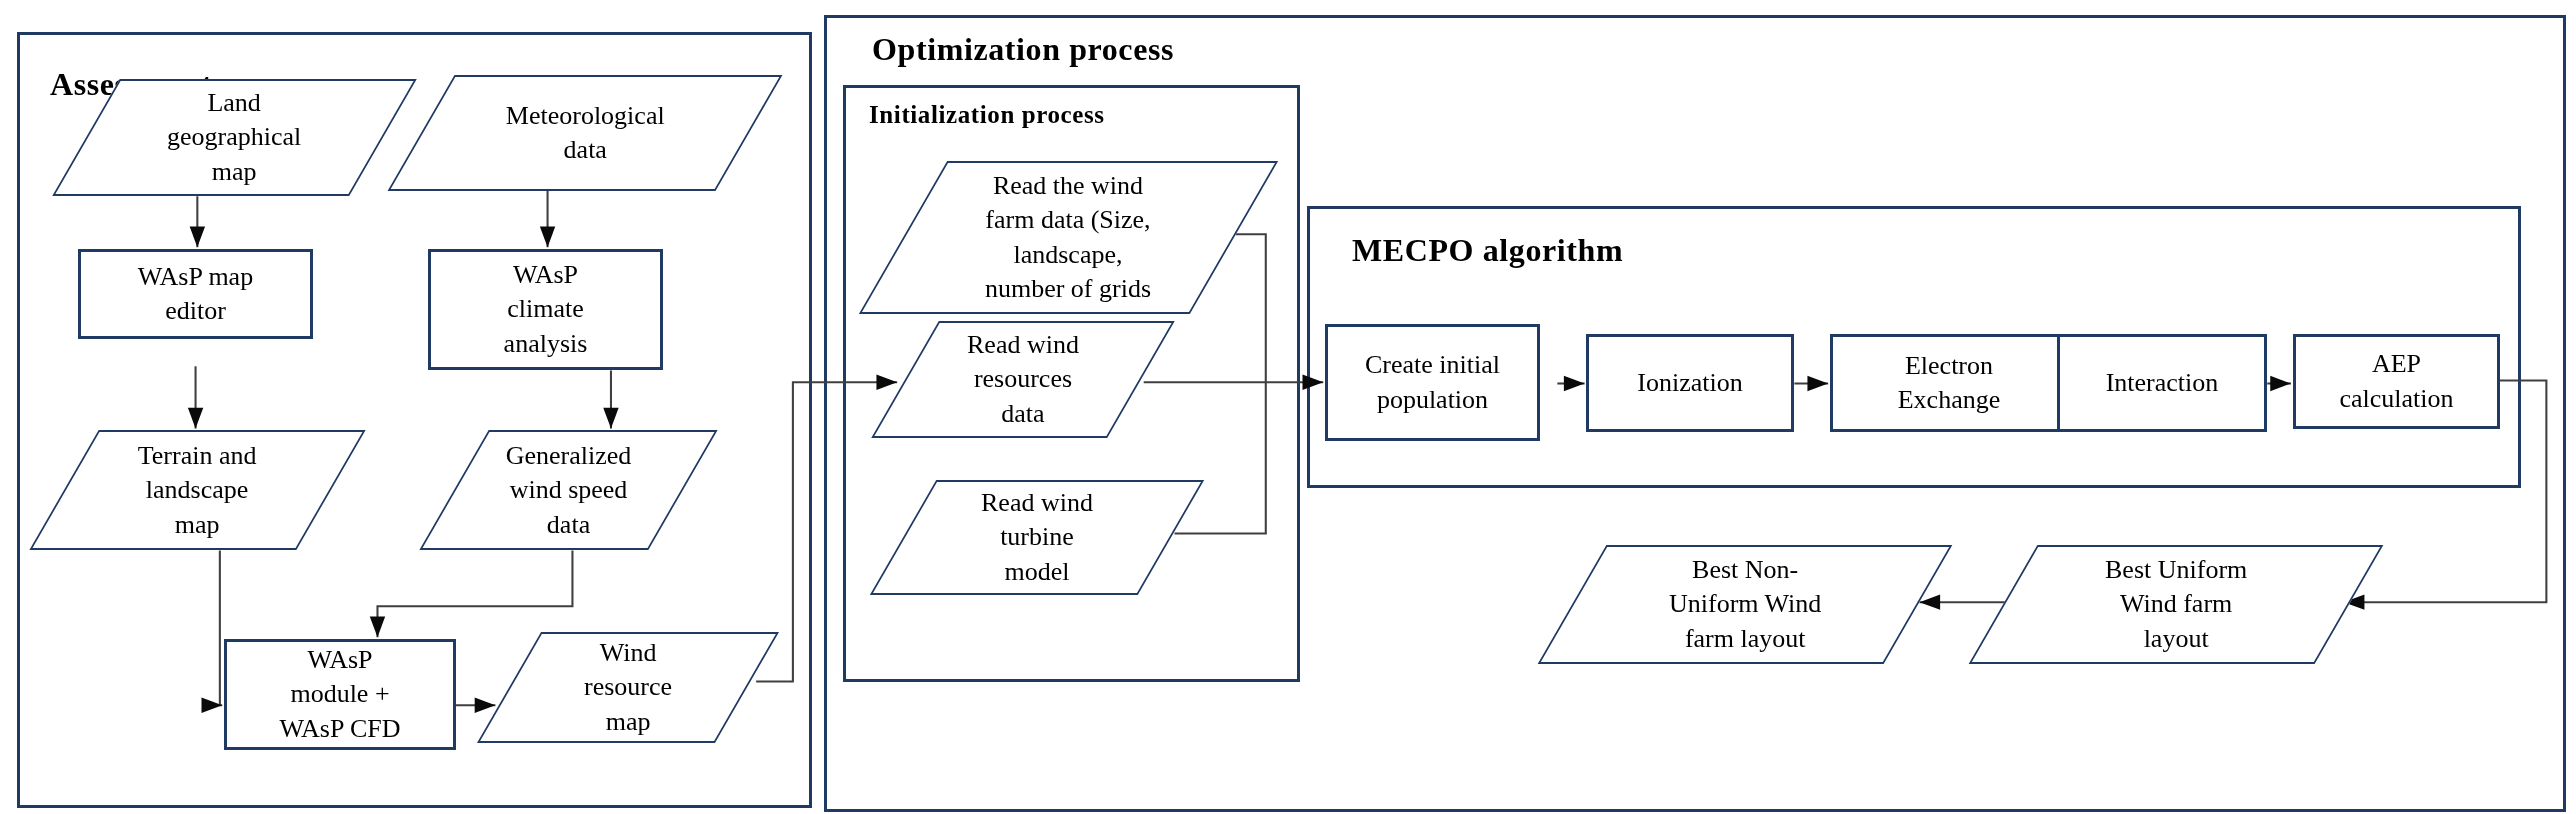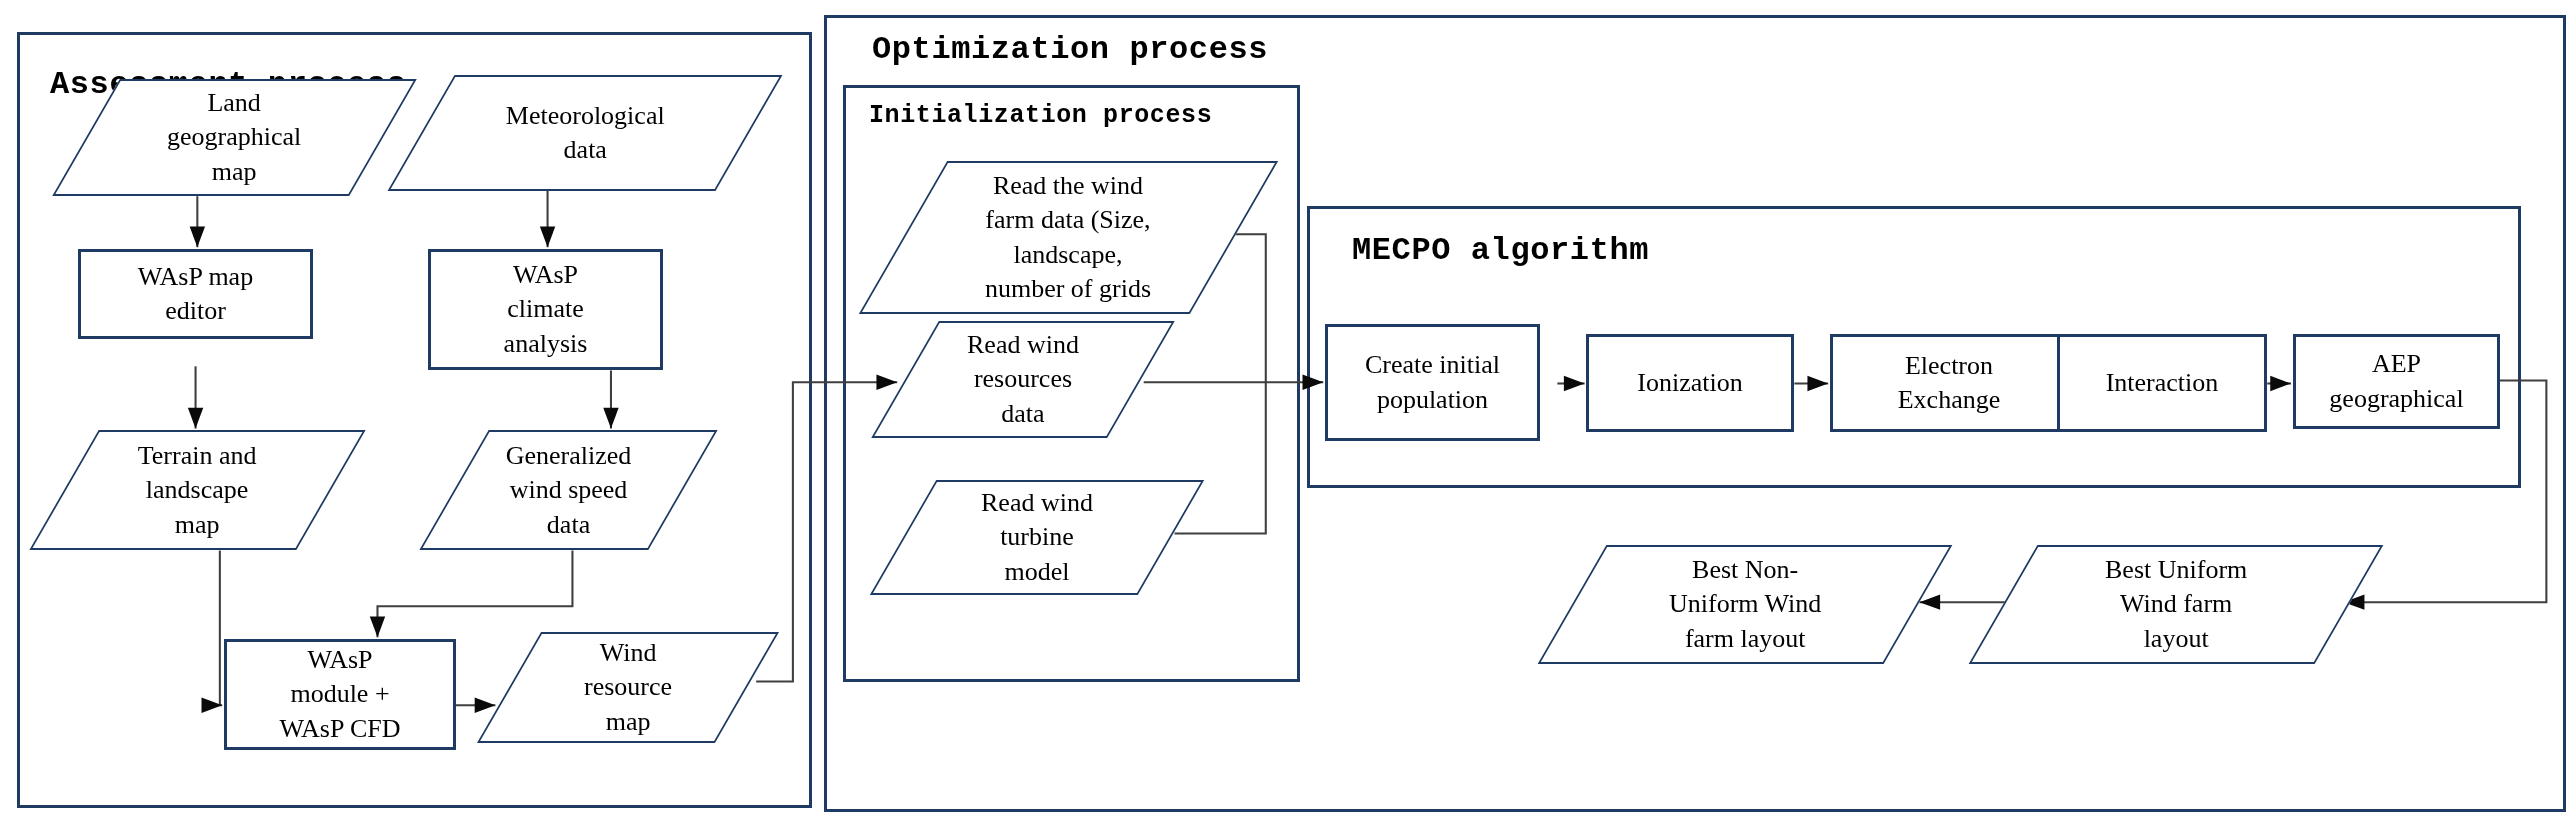--- a/index.html
+++ b/index.html
@@ -2,21 +2,21 @@
 <html style="font-size:9.5px"><head>
 <meta charset="utf-8">
 <style>
   html,body { margin:0; padding:0; background:#ffffff; }
   .canvas {
     position:relative; width:2576px; height:815px;
     background:#ffffff; overflow:hidden;
     font-family:"Liberation Serif","DejaVu Serif",serif; color:#000;
   }
   .frame { position:absolute; border:3px solid #1f3a63; background:transparent; }
-  .sec-title { position:absolute; font-weight:700; font-size:32px; white-space:nowrap; letter-spacing:0.6px;font-family:Liberation Mono, monospace; }
+  .sec-title { position:absolute; font-weight:700; font-size:32px; white-space:nowrap; letter-spacing:0.6px; }
   .node {
     position:absolute; display:flex; align-items:center; justify-content:center;
     text-align:center; font-size:26px; line-height:1.32; white-space:pre-line;
     background:#ffffff; box-sizing:border-box;
   }
   .rect { border:3px solid #1f3a63; }
   .para { border:2.4px solid #1f3a63; transform:skewX(-30deg); }
   .para > .lbl { transform:skewX(30deg); display:block; }
   .rect > .lbl { display:block; }
   svg.wires { position:absolute; left:0; top:0; width:2576px; height:815px; pointer-events:none; }
@@ -126,21 +126,21 @@
   </div>
   <div class="node rect" style="left:1830px; top:334px; width:238px; height:98px;">
     <span class="lbl">Electron
 Exchange</span>
   </div>
   <div class="node rect" style="left:2057px; top:334px; width:210px; height:98px;">
     <span class="lbl">Interaction</span>
   </div>
   <div class="node rect" style="left:2293px; top:334px; width:207px; height:95px;">
     <span class="lbl">AEP
-geographical</span>
+calculation</span>
   </div>
 
   <div class="node para" style="left:1572px; top:545px; width:346px; height:119px;">
     <span class="lbl">Best Non-
 Uniform Wind
 farm layout</span>
   </div>
   <div class="node para" style="left:2003px; top:545px; width:346px; height:119px;">
     <span class="lbl">Best Uniform
 Wind farm

